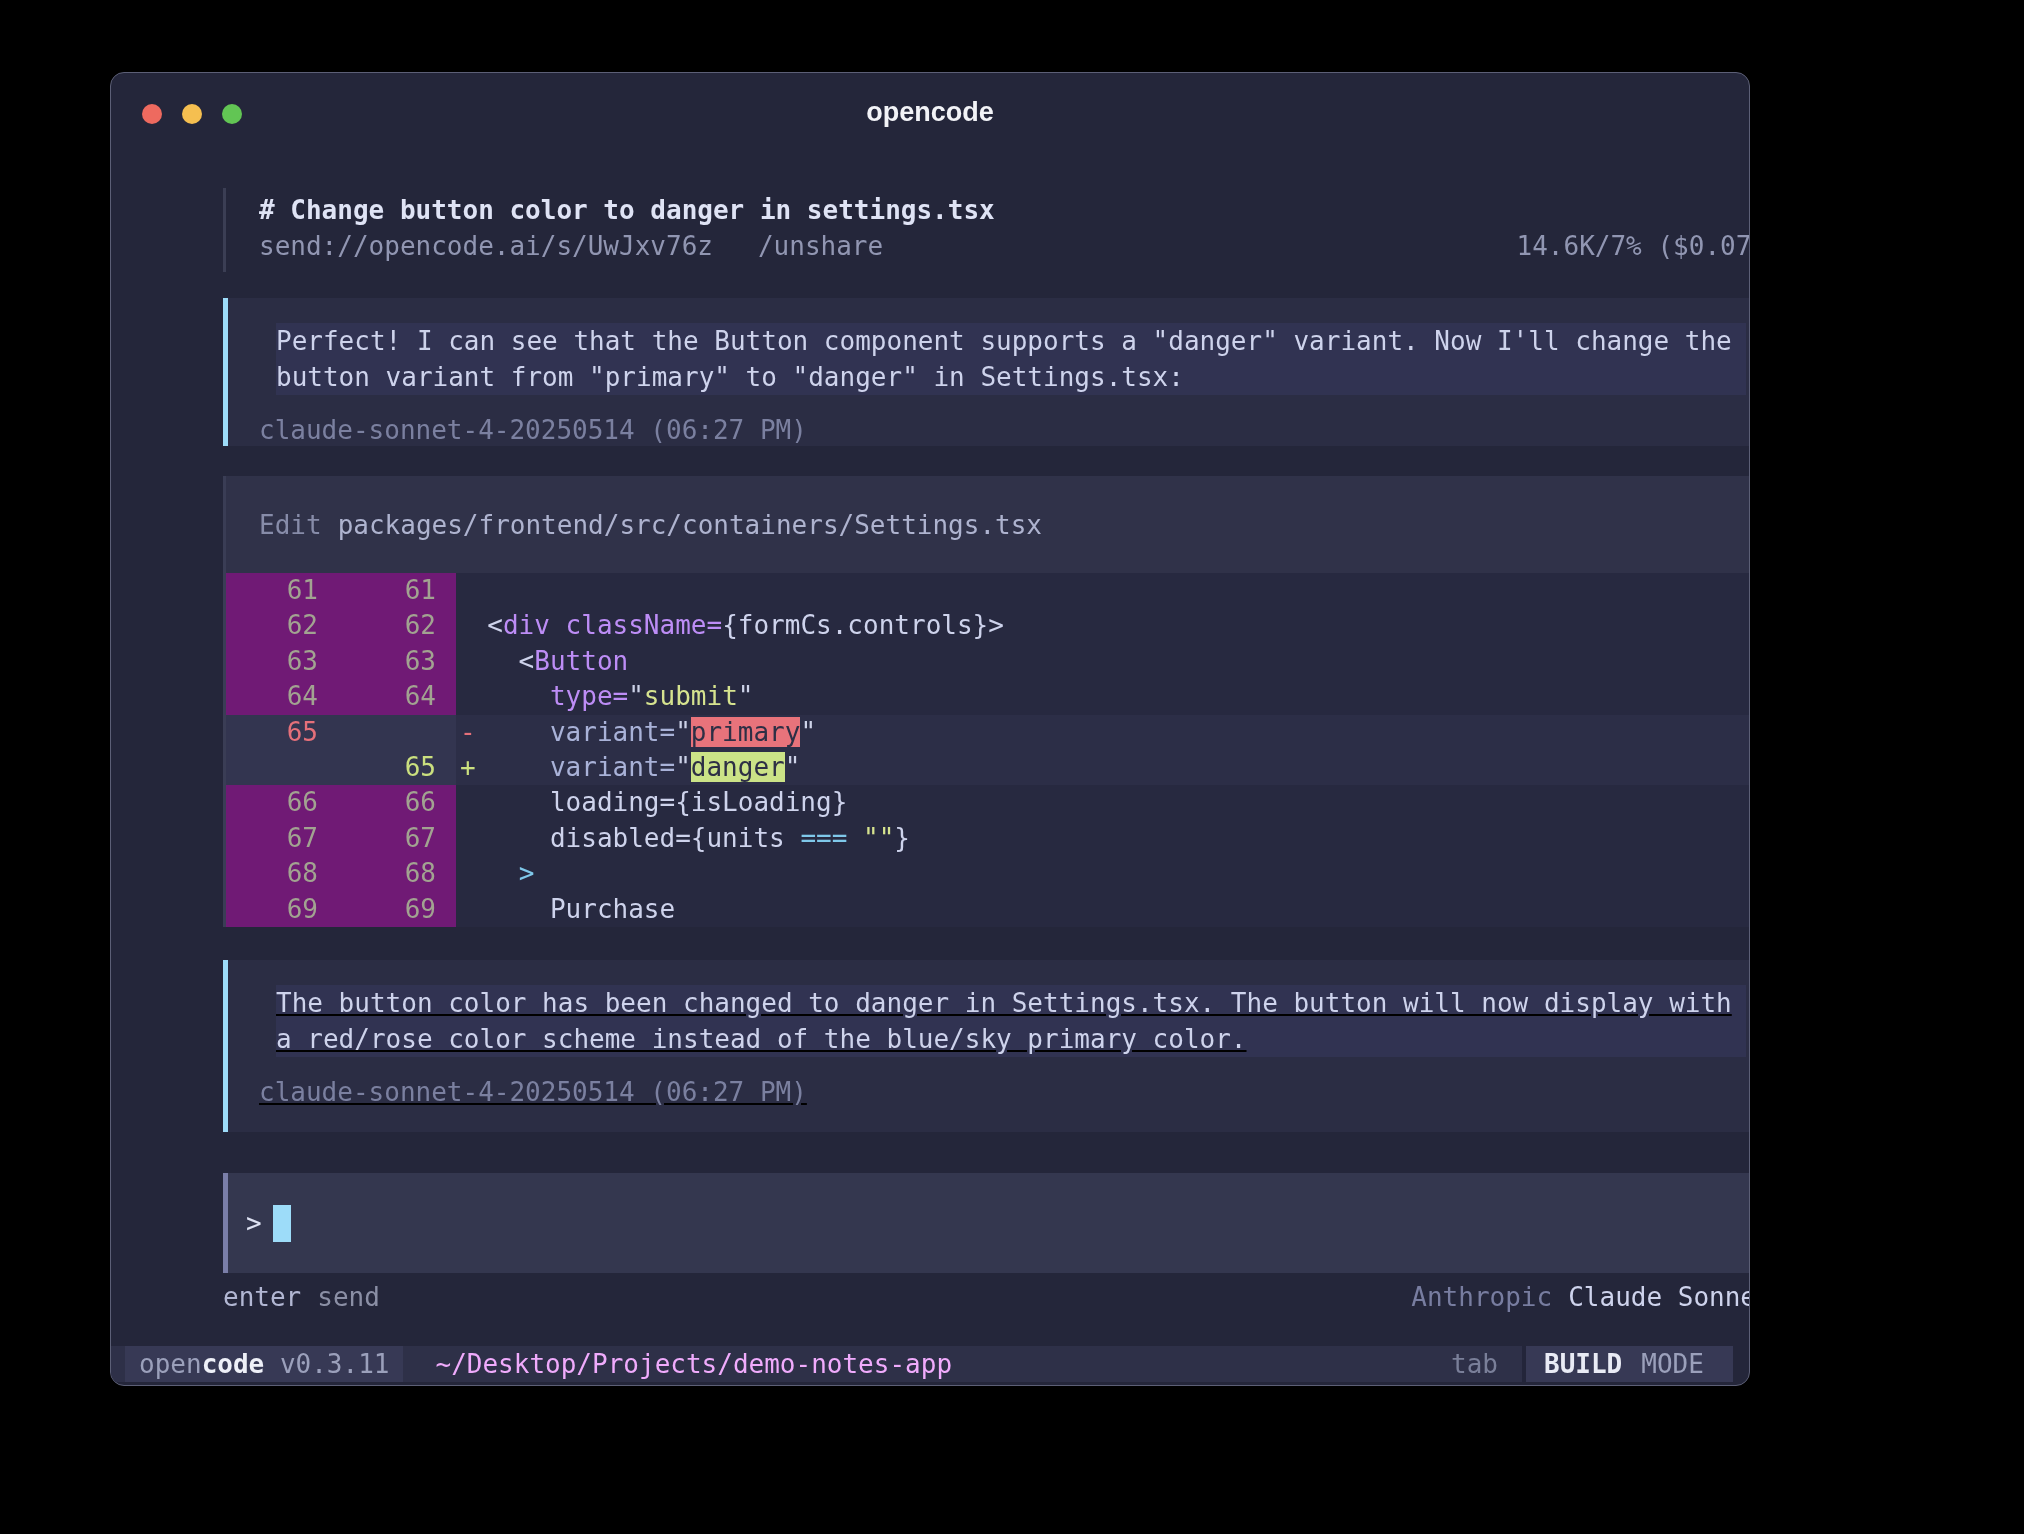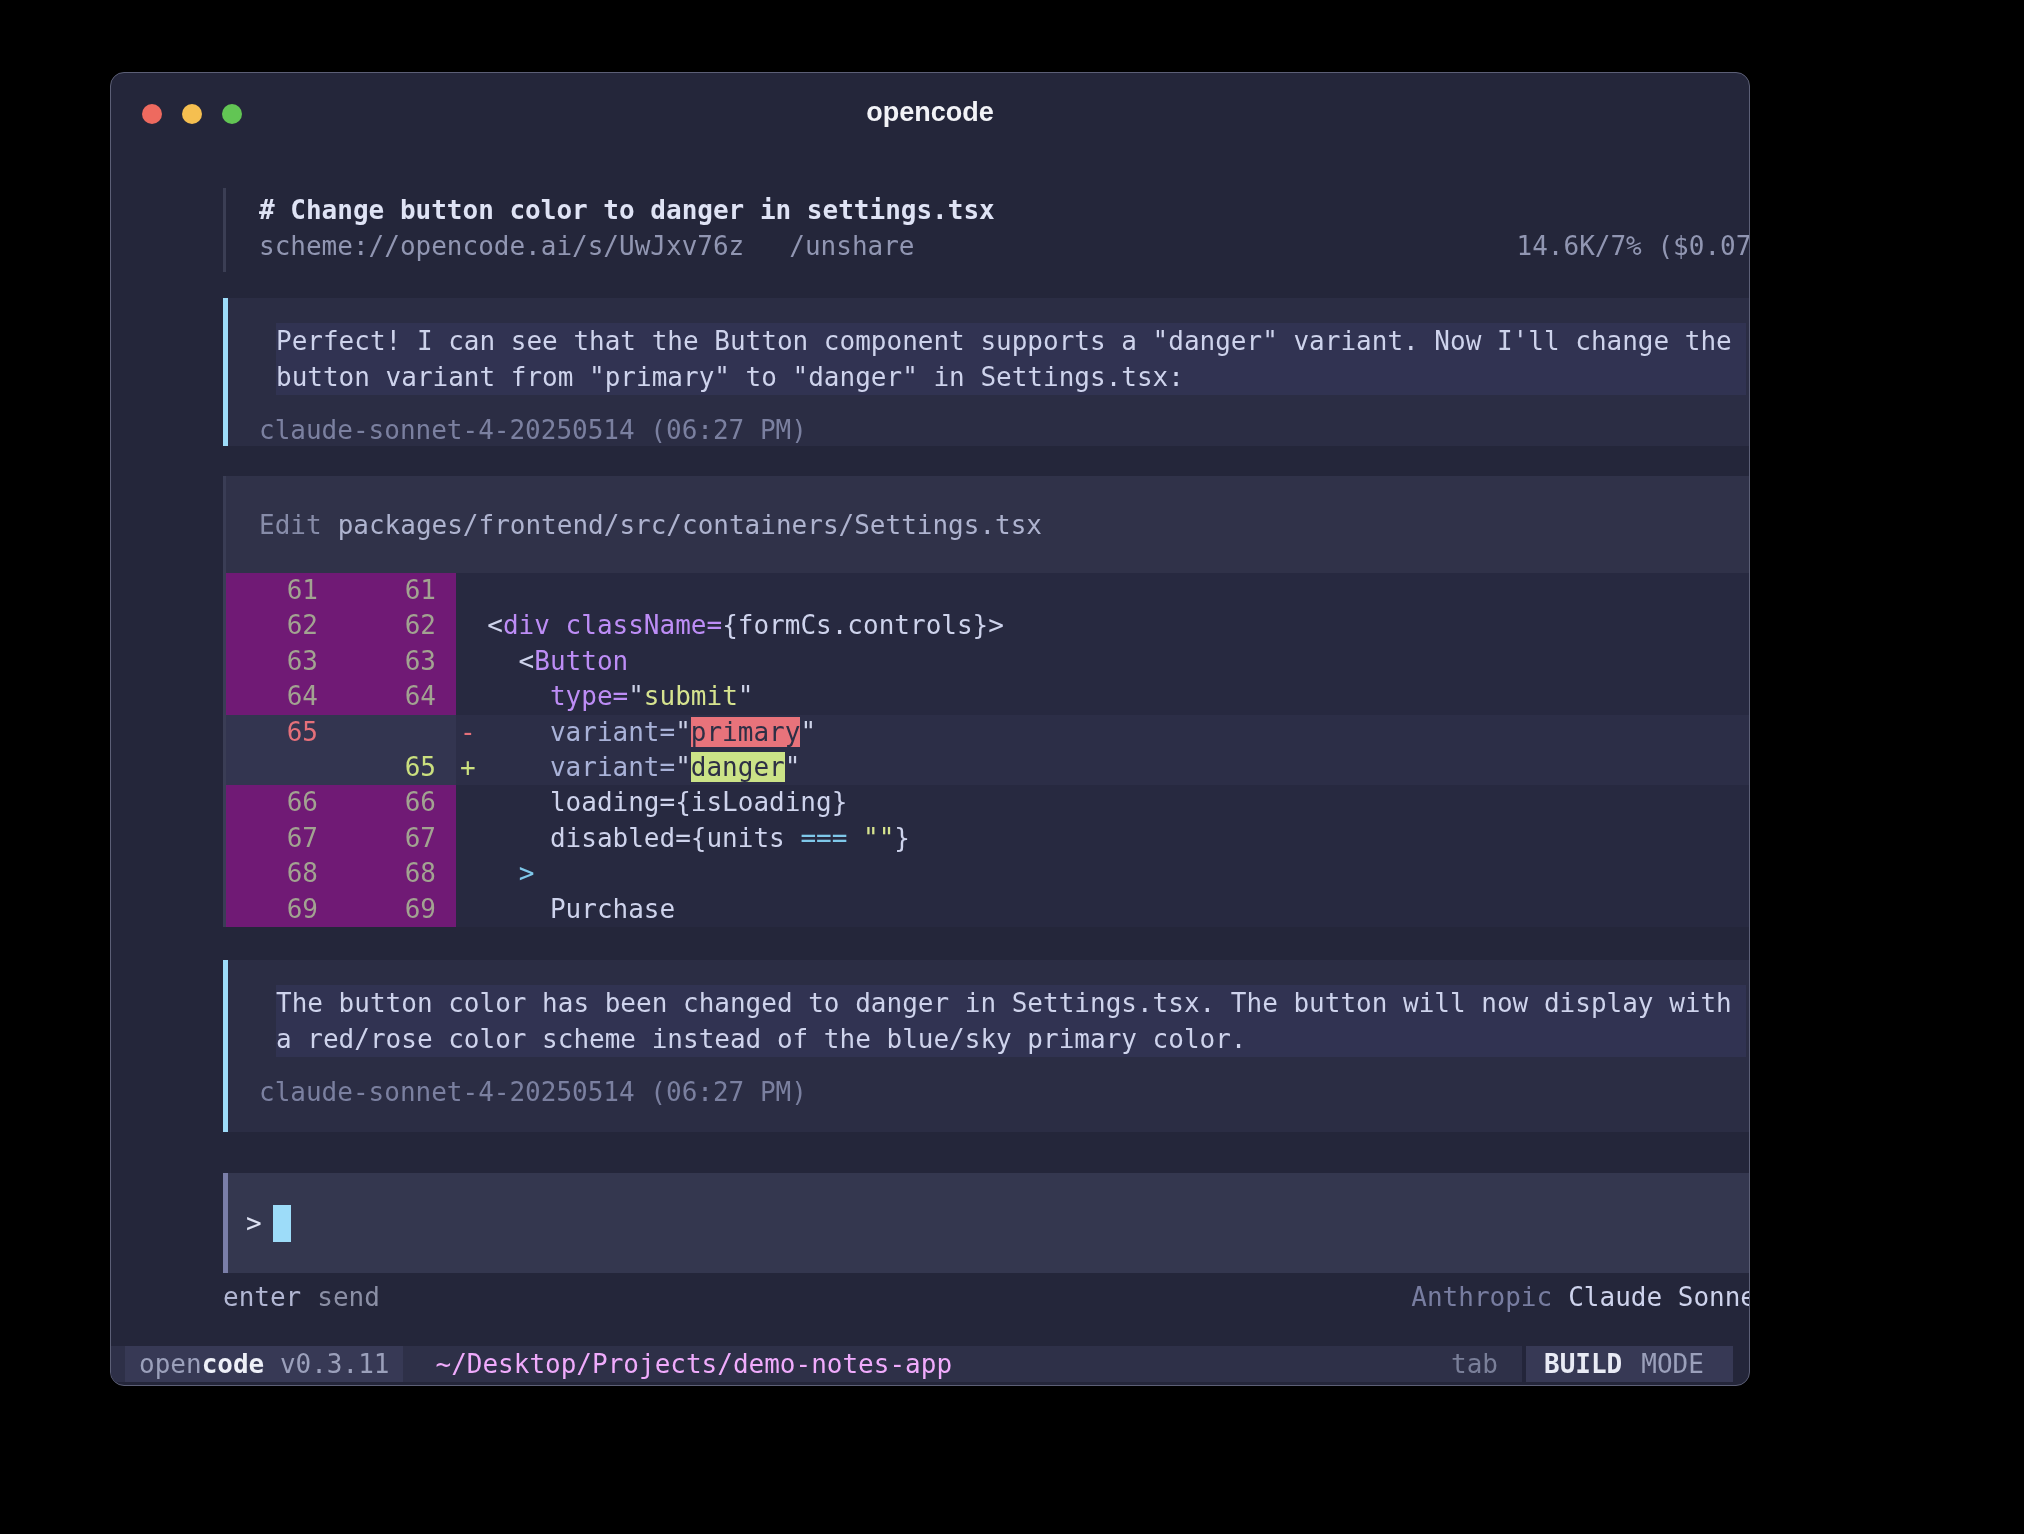--- a/index.html
+++ b/index.html
@@ -26,21 +26,21 @@
   .session-title{font-weight:bold;color:#dfe3f5;line-height:36px;white-space:pre;}
   .session-sub{display:flex;line-height:36px;color:#9196b2;}
   .share-url{white-space:pre;}
   .unshare{margin-left:45px;white-space:pre;}
   .session-stats{margin-left:auto;white-space:pre;}
 
   
   .msg{background:#2b2d44;border-left:5px solid var(--accent_cyan,#9ddcf9);border-right:4px solid #34374f;
        padding:8px 36px 0 31px;}
   .msg-1{top:225px;height:148px;}
-  .msg-2{top:887px;height:172px;}
+  .msg-2{top:887px;height:172px;text-decoration:underline;}
   .msg-text{background:#313352;color:#ced3ec;line-height:36px;white-space:pre-line;margin:17px;}
   .msg-meta{color:#7b80a0;line-height:36px;white-space:pre;}
 
   
   .edit-card{top:403px;border-left:3px solid #3a3d55;border-right:3px solid #34374e;background:#272940;}
   .edit-header{height:97px;background:#303249;display:flex;align-items:center;padding-left:33px;}
   .edit-label{color:#878ca9;white-space:pre;}
   .edit-path{color:#aeb3cf;margin-left:16px;white-space:pre;}
 
   
@@ -101,21 +101,21 @@
   <div class="titlebar">
     <span class="light red"></span>
     <span class="light yellow"></span>
     <span class="light green"></span>
     <div class="win-title">opencode</div>
   </div>
 
   <div class="col session-header">
     <div class="session-title"># Change button color to danger in settings.tsx</div>
     <div class="session-sub">
-      <span class="share-url">scheme://opencode.ai/s/UwJxv76z</span>
+      <span class="share-url">send://opencode.ai/s/UwJxv76z</span>
       <span class="unshare">/unshare</span>
       <span class="session-stats">14.6K/7% ($0.07)</span>
     </div>
   </div>
 
   <div class="col msg msg-1">
     <p class="msg-text">Perfect! I can see that the Button component supports a "danger" variant. Now I'll change the
 button variant from "primary" to "danger" in Settings.tsx:</p>
     <div class="msg-meta">claude-sonnet-4-20250514 (06:27 PM)</div>
   </div>

